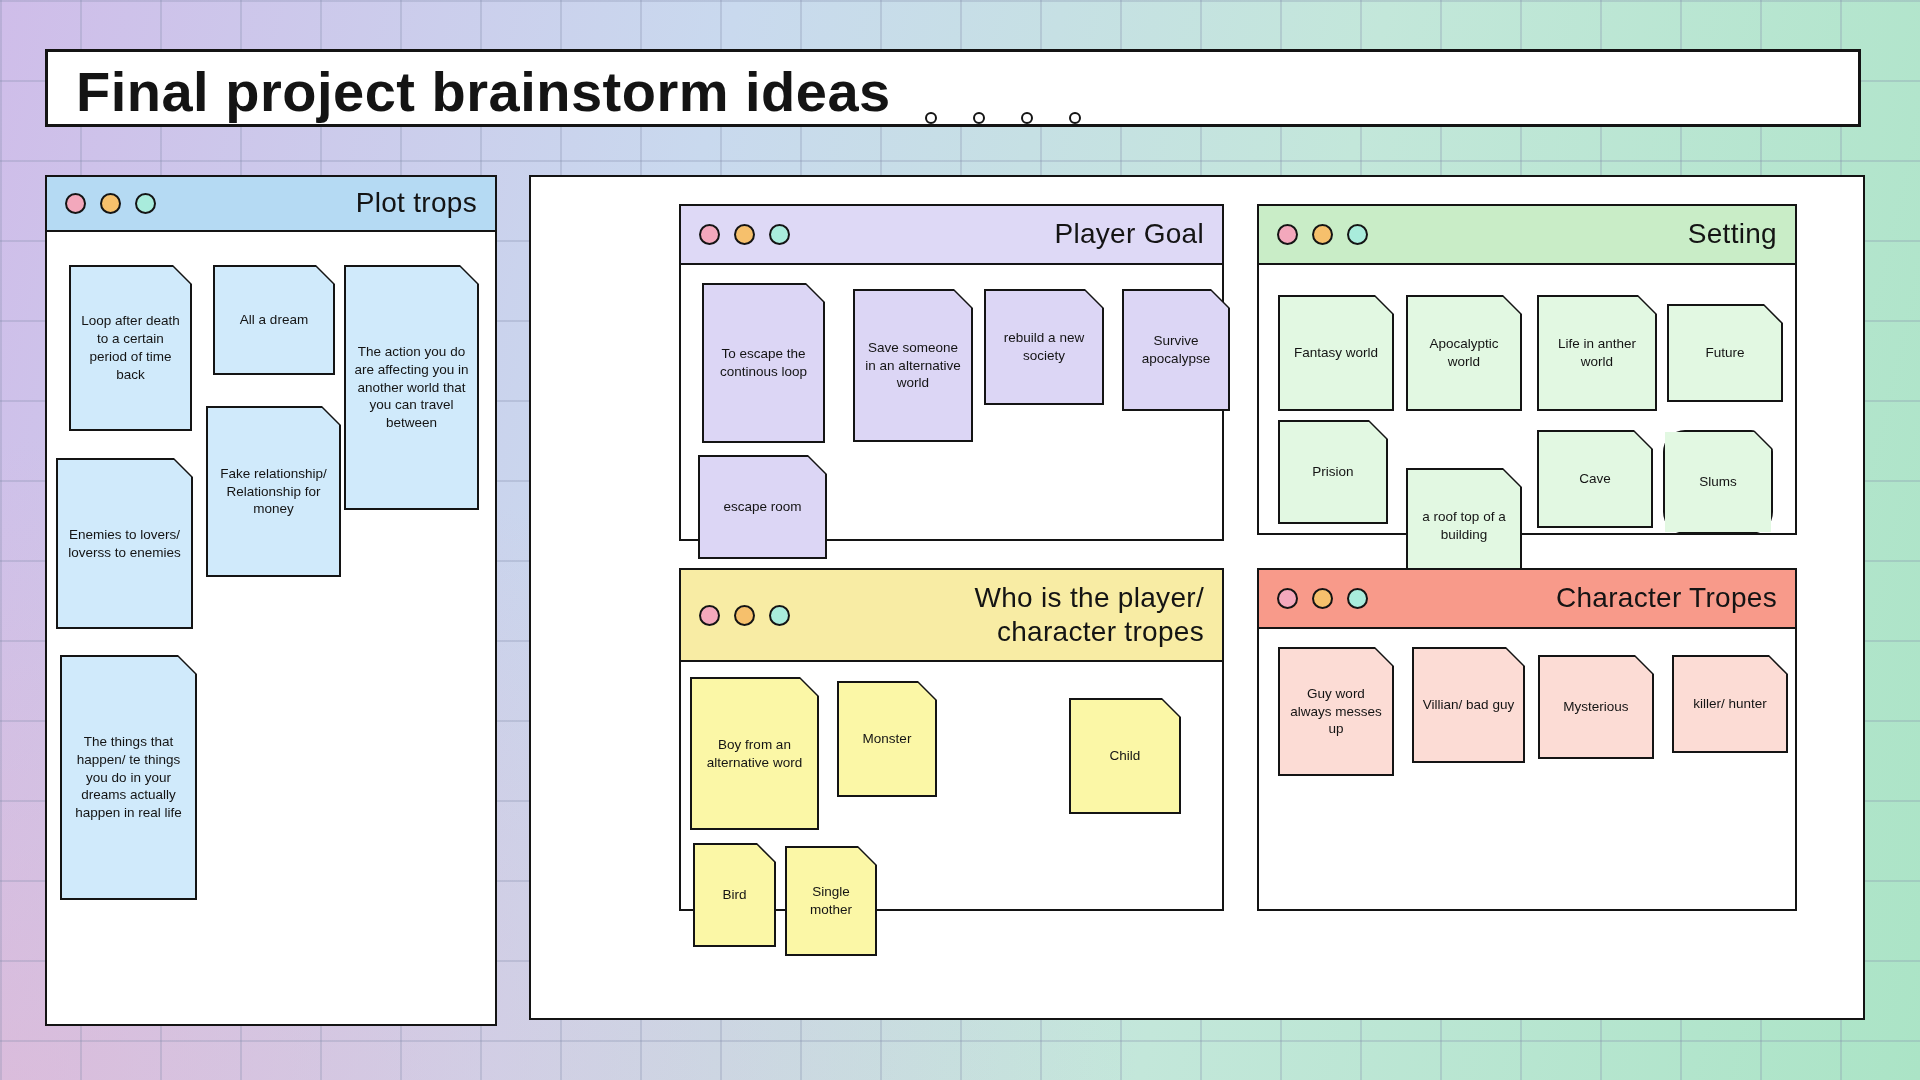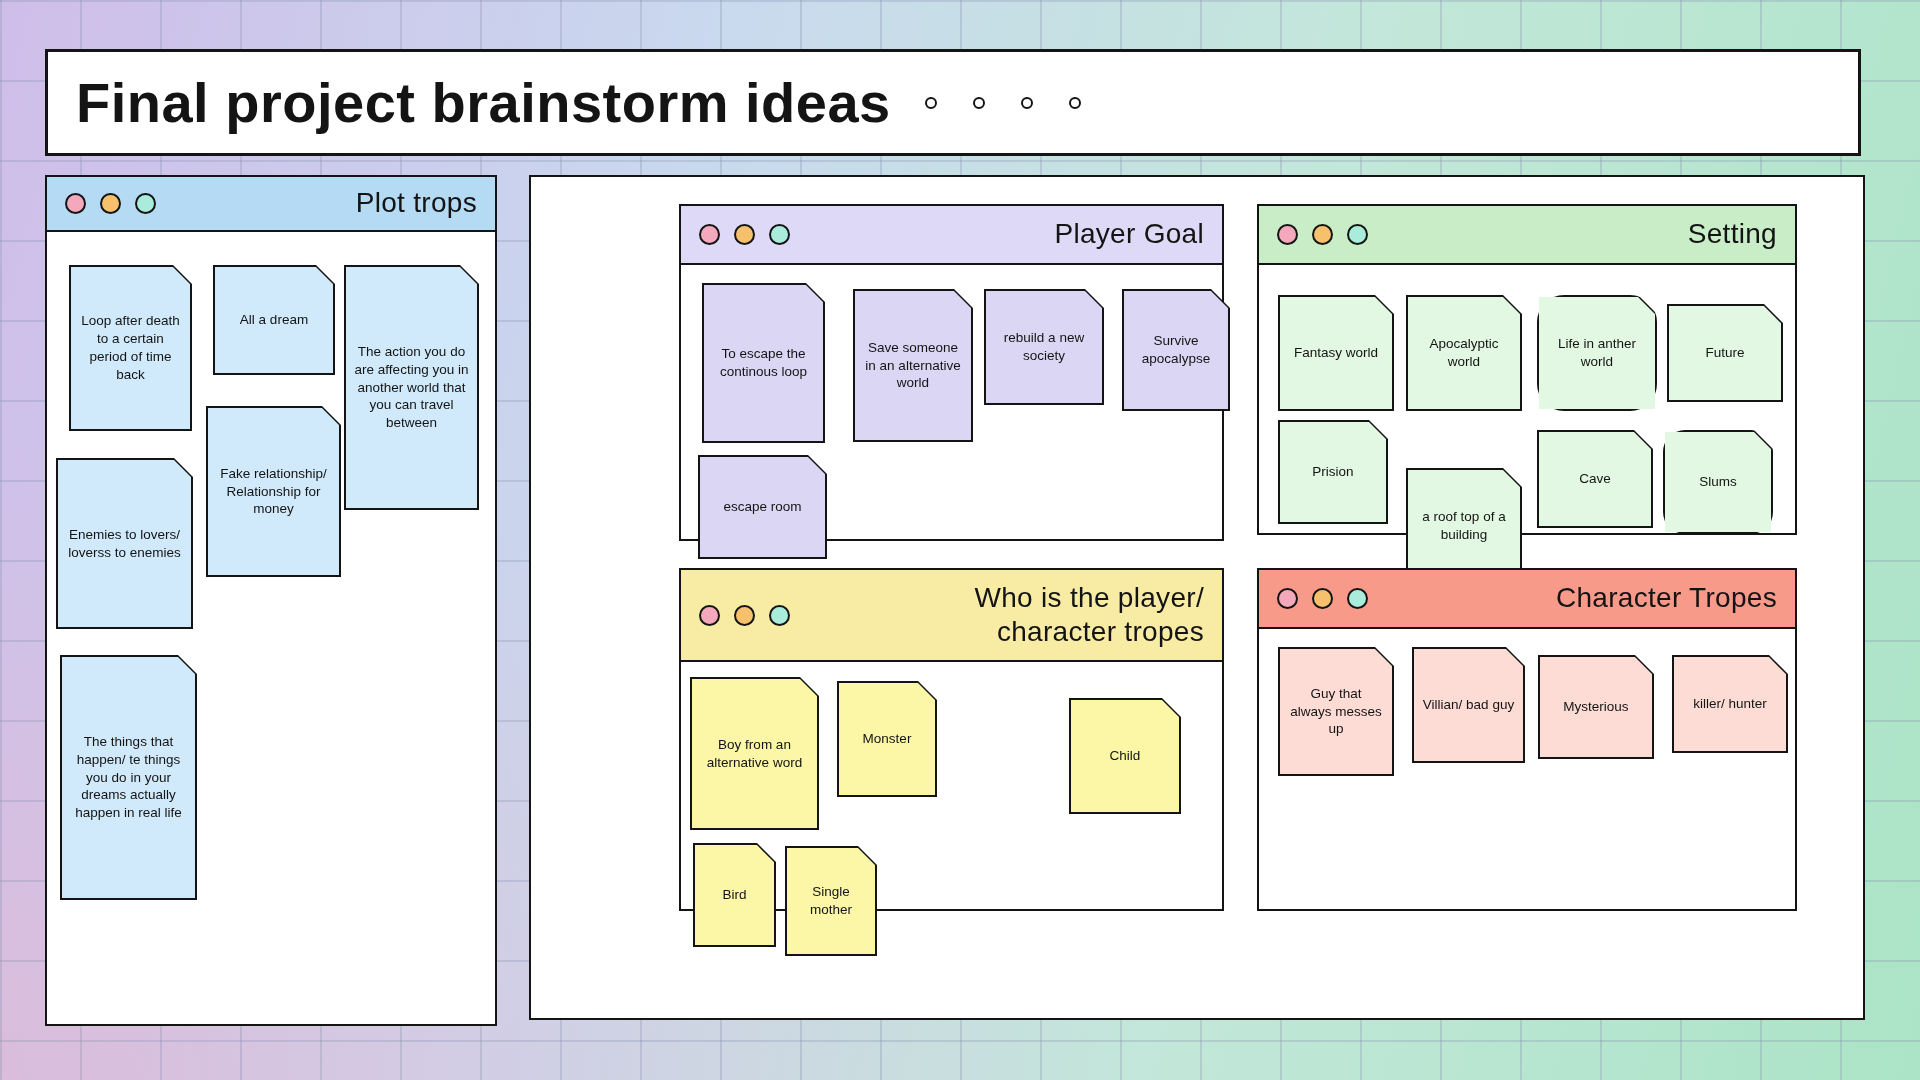--- a/index.html
+++ b/index.html
@@ -23,24 +23,24 @@
   .sheeted::before {
     content:""; position:absolute; inset:-3px;
     transform:translate(16px,16px);
     background:var(--sheet,#ccc);
     border:2px solid #141414;
     z-index:-1;
   }
 
   
   .title-card {
-    left:45px; top:49px; width:1816px; height:107px;
+    left:45px; top:49px; width:1816px; height:78px;
     background:var(--title-card-bg,#fff);
     border:3px solid #141414;
-    display:flex; align-items:center; padding:0 28px;
+    display:flex; align-items:flex-end; padding:0 28px;
     --sheet:var(--title-card-shadow,#bcc8f3);
   }
   .title-card h1 { font-size:56px; font-weight:800; letter-spacing:0.5px; }
   .dots { display:flex; gap:36px; margin-left:34px; align-items:center; }
   .dot { width:12px; height:12px; border-radius:50%; border:2.5px solid #141414; background:#fff; }
 
   
   .panel {
     position:absolute; background:#fff; border:2px solid #141414;
   }
@@ -172,21 +172,21 @@
           <span class="light mint"></span>
         </div>
         <h2 class="panel-title">Setting</h2>
       </header>
       <div class="note" style="left:19px;top:89px;width:116px;height:116px;">
           <div class="nf">Fantasy world</div>
         </div>
       <div class="note" style="left:147px;top:89px;width:116px;height:116px;">
           <div class="nf">Apocalyptic world</div>
         </div>
-      <div class="note" style="left:278px;top:89px;width:120px;height:116px;border-radius:27px;">
+      <div class="note" style="left:278px;top:89px;width:120px;height:116px;">
           <div class="nf">Life in anther world</div>
         </div>
       <div class="note" style="left:408px;top:98px;width:116px;height:98px;">
           <div class="nf">Future</div>
         </div>
       <div class="note" style="left:19px;top:214px;width:110px;height:104px;">
           <div class="nf">Prision</div>
         </div>
       <div class="note" style="left:147px;top:214px;width:116px;height:116px;margin-top:48px;">
           <div class="nf">a roof top of a building</div>
@@ -231,21 +231,21 @@
     <section class="panel panel-char">
       <header class="panel-header">
         <div class="lights">
           <span class="light pink"></span>
           <span class="light orange"></span>
           <span class="light mint"></span>
         </div>
         <h2 class="panel-title">Character Tropes</h2>
       </header>
       <div class="note" style="left:19px;top:77px;width:116px;height:129px;">
-          <div class="nf">Guy that always messes up</div>
+          <div class="nf">Guy word always messes up</div>
         </div>
       <div class="note" style="left:153px;top:77px;width:113px;height:116px;">
           <div class="nf">Villian/ bad guy</div>
         </div>
       <div class="note" style="left:279px;top:85px;width:116px;height:104px;">
           <div class="nf">Mysterious</div>
         </div>
       <div class="note" style="left:413px;top:85px;width:116px;height:98px;">
           <div class="nf">killer/ hunter</div>
         </div>

